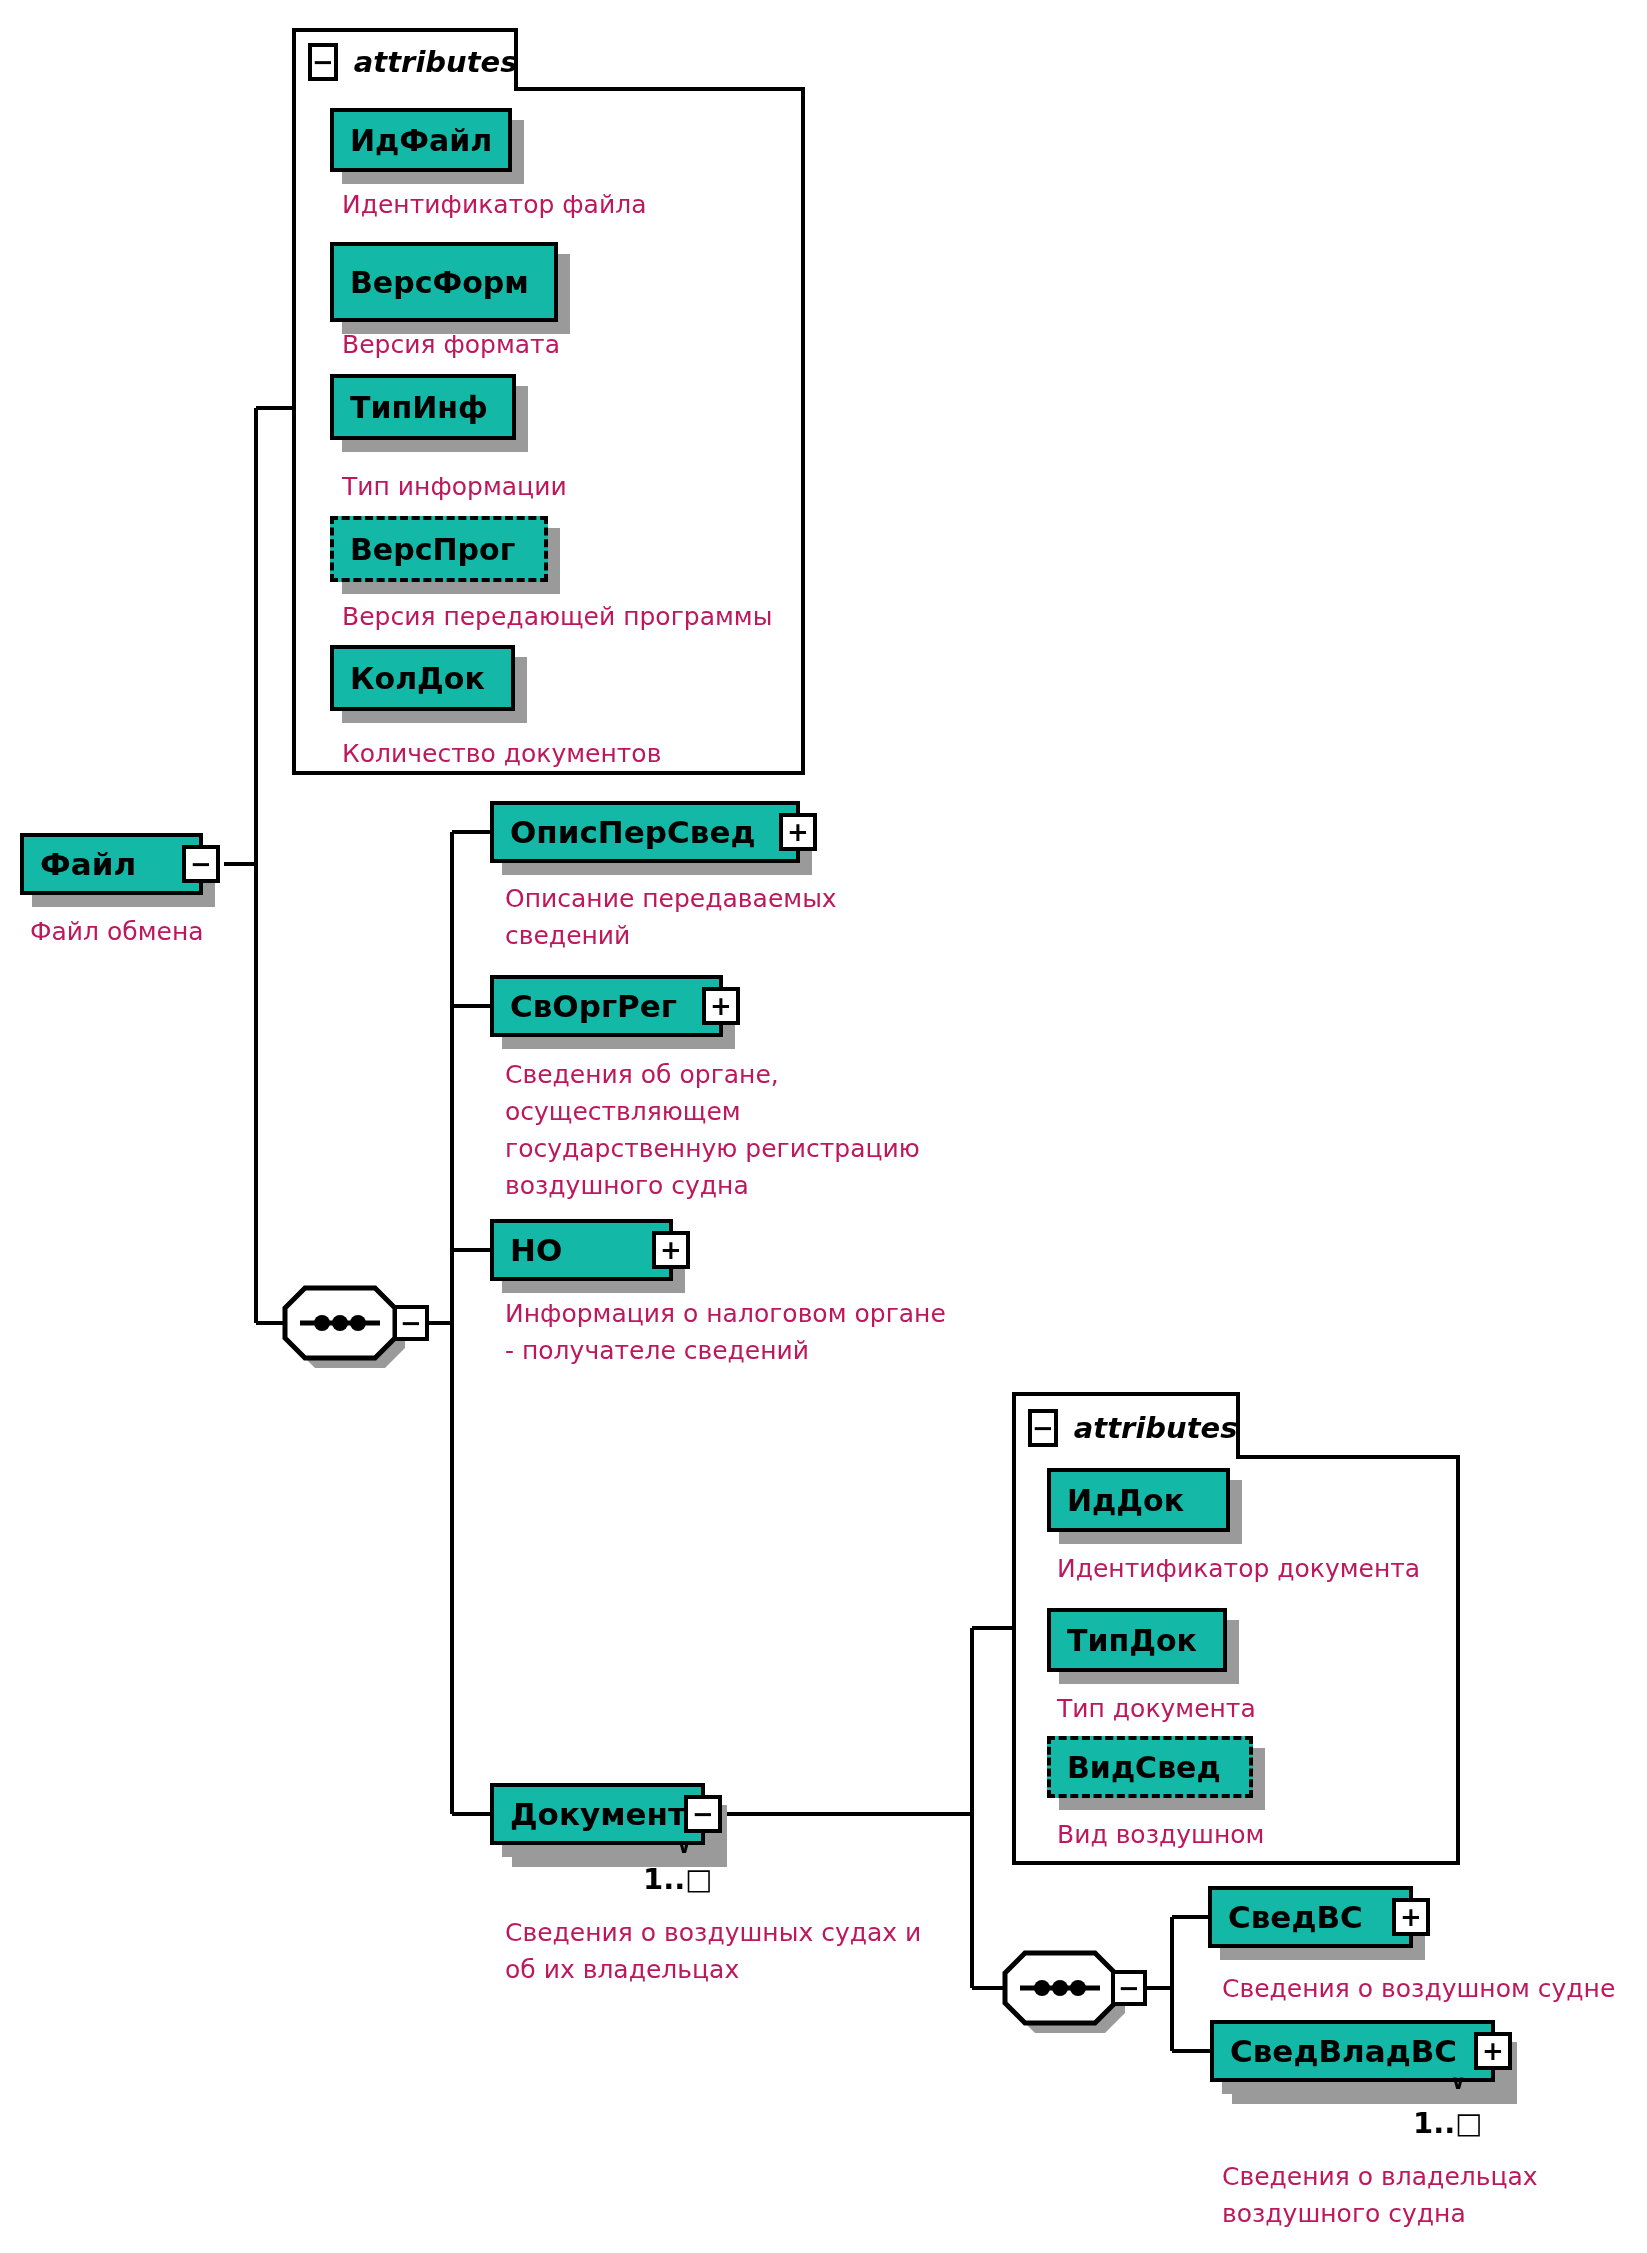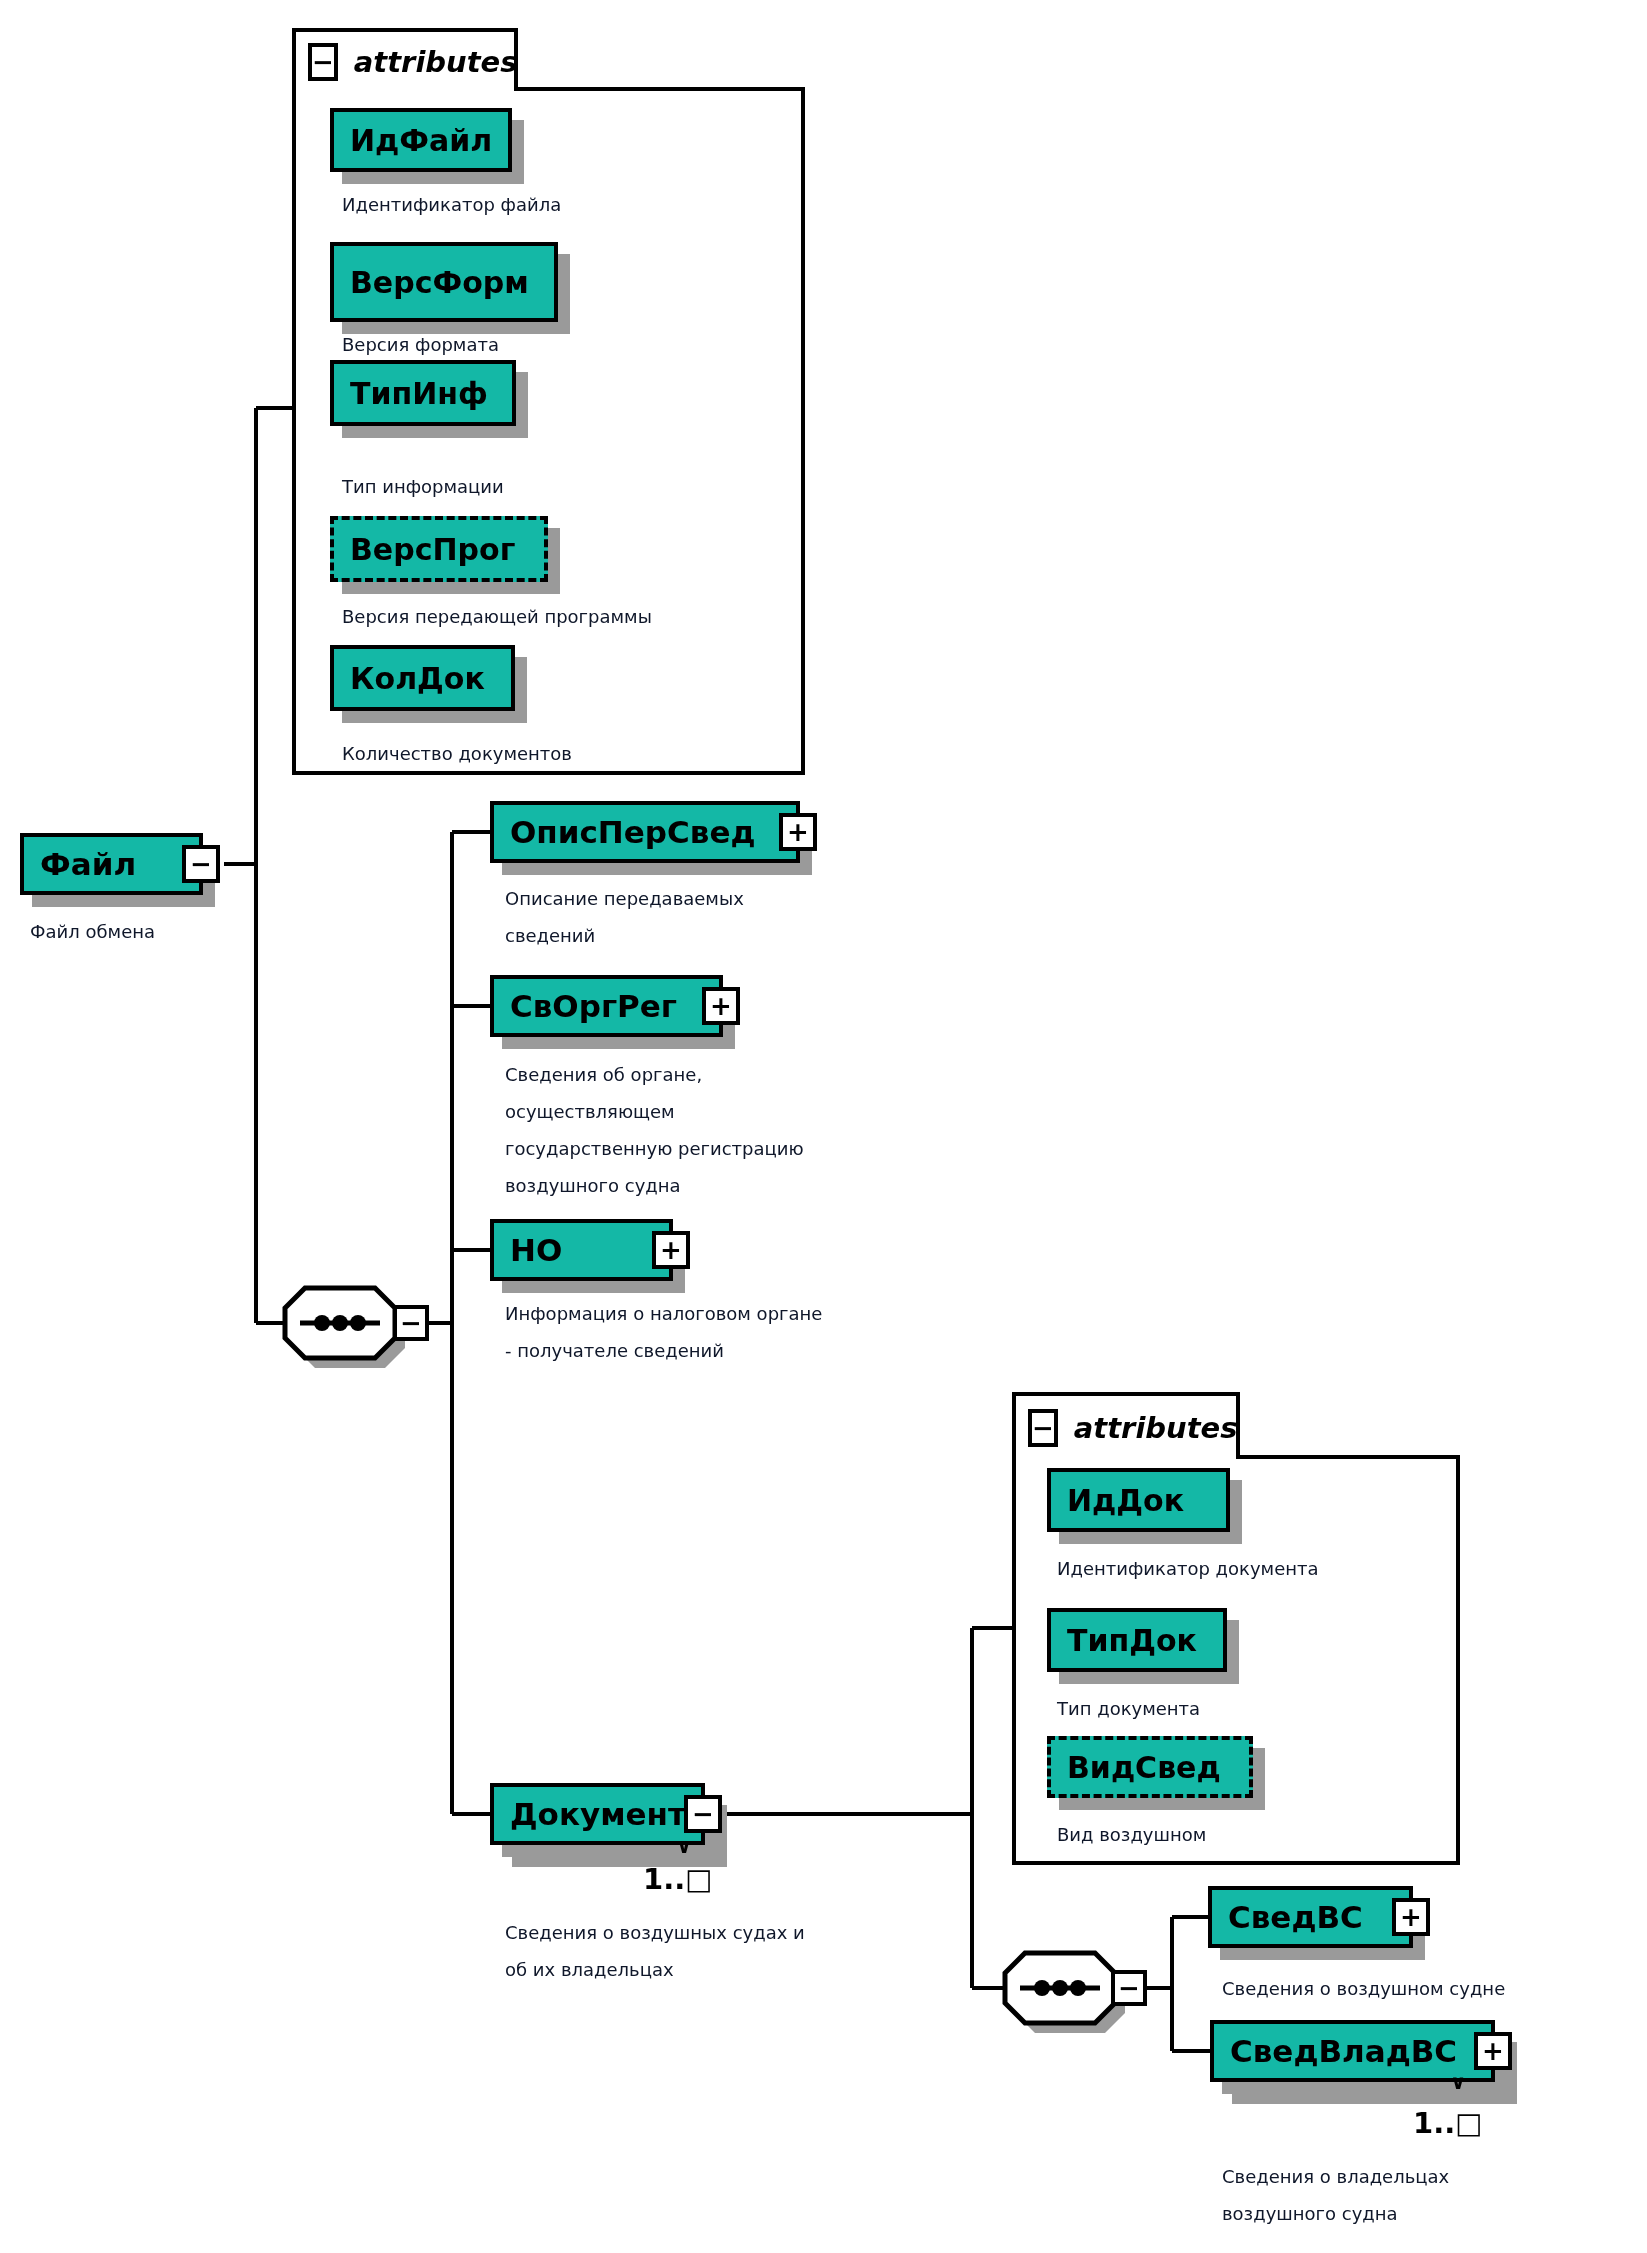--- a/index.html
+++ b/index.html
@@ -9,21 +9,21 @@
   .panel{position:absolute;box-sizing:border-box;border:4px solid #000;background:#fff;z-index:0;}
   .tab{position:absolute;box-sizing:border-box;border:4px solid #000;border-bottom:none;background:#fff;
        z-index:1;display:flex;align-items:center;gap:16px;padding:0 12px;}
   .attr-title{font-style:italic;font-weight:bold;font-size:29px;text-align:center;}
   .node{position:absolute;box-sizing:border-box;background:#14b8a6;border:4px solid #000;
         display:flex;align-items:center;padding:0 16px;font-weight:bold;
         box-shadow:12px 12px 0 #9a9a9a;z-index:2;}
   .attr{font-size:30px;}
   .elem{font-size:31px;}
   .dashed{border-style:dashed;}
-  .cap{position:absolute;font-size:18px;line-height:37px;color:#0f172a;white-space:pre-line;z-index:1;}
+  .cap{position:absolute;font-size:25px;line-height:37px;color:#be185d;white-space:pre-line;z-index:1;}
   .xbtn{box-sizing:border-box;width:38px;height:38px;border:4px solid #000;background:#fff;
         display:flex;align-items:center;justify-content:center;
         font-size:26px;font-weight:bold;line-height:1;}
   .exp{position:absolute;right:-21px;top:50%;transform:translateY(-50%);z-index:3;}
   .oct-btn{position:absolute;width:36px;height:36px;z-index:2;}
   .stack{position:absolute;box-sizing:border-box;border:4px solid #000;background:transparent;
          box-shadow:10px 10px 0 #9a9a9a;z-index:1;}
   .occ{position:absolute;font-weight:bold;font-size:29px;z-index:2;}
   .chev{position:absolute;font-size:20px;font-weight:bold;z-index:3;}
 </style>
@@ -82,21 +82,21 @@
   <div class="node attr" style="left:330px;top:108px;width:182px;height:64px">
     <span>ИдФайл</span>
   </div>
   <div class="cap" style="left:342px;top:186px">Идентификатор файла</div>
 
   <div class="node attr" style="left:330px;top:242px;width:228px;height:80px">
     <span>ВерсФорм</span>
   </div>
   <div class="cap" style="left:342px;top:326px">Версия формата</div>
 
-  <div class="node attr" style="left:330px;top:360px;width:186px;height:66px">
+  <div class="node attr" style="left:330px;top:374px;width:186px;height:66px">
     <span>ТипИнф</span>
   </div>
   <div class="cap" style="left:342px;top:468px">Тип информации</div>
 
   <div class="node attr dashed" style="left:330px;top:516px;width:218px;height:66px">
     <span>ВерсПрог</span>
   </div>
   <div class="cap" style="left:342px;top:598px">Версия передающей программы</div>
 
   <div class="node attr" style="left:330px;top:645px;width:185px;height:66px">

